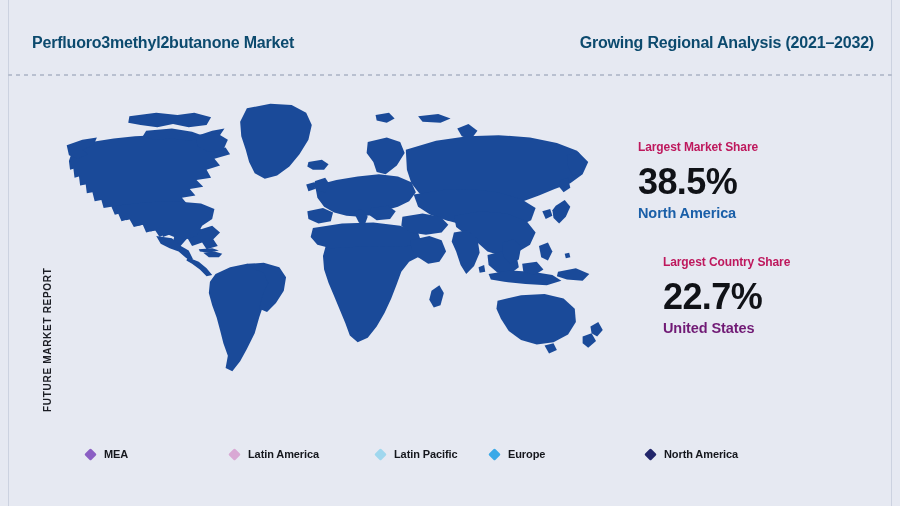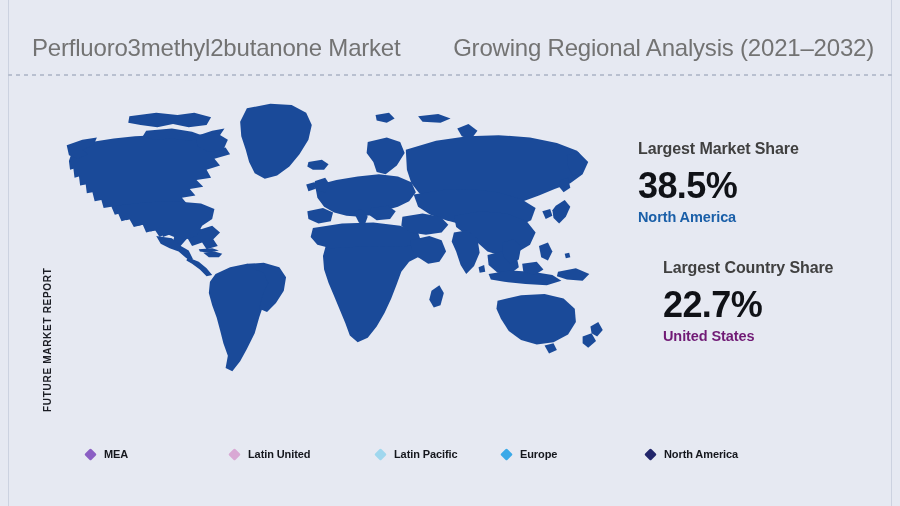--- a/index.html
+++ b/index.html
@@ -37,23 +37,23 @@
   #header {
     position: absolute;
     left: 0;
     right: 0;
     top: 0;
     height: 74px;
   }
   .header-title {
     position: absolute;
     top: 34px;
-    font-size: 24px;
-    font-weight: normal;
-    color: #737373;
+    font-size: 16px;
+    font-weight: bold;
+    color: #0c4a6e;
     letter-spacing: -0.2px;
     white-space: nowrap;
   }
   .header-title.left  { left: 32px; }
   .header-title.right { right: 26px; }
 
   .dotted-divider {
     position: absolute;
     left: 8px;
     right: 8px;
@@ -103,23 +103,23 @@
   
   #stats {
     position: absolute;
     left: 638px;
     top: 140px;
     width: 250px;
   }
   .stat-block { margin-bottom: 34px; }
   .stat-block:last-child { margin-bottom: 0; margin-left: 25px; }
   .stat-label {
-    font-size: 16px;
-    font-weight: bold;
-    color: #404040;
+    font-size: 12px;
+    font-weight: bold;
+    color: #be185d;
     letter-spacing: -0.1px;
     margin-bottom: 9px;
   }
   .stat-value {
     font-size: 36px;
     font-weight: bold;
     color: #101217;
     line-height: 1.05;
     letter-spacing: -0.6px;
     margin-bottom: 4px;
@@ -266,27 +266,27 @@
     </div>
   </div>
 
   <div id="legend">
     <div class="legend-item" style="left:0px;">
       <span class="legend-dot" style="background: rgb(139, 95, 196);"></span>
       <span class="legend-label">MEA</span>
     </div>
     <div class="legend-item" style="left:144px;">
       <span class="legend-dot" style="background: rgb(217, 168, 212);"></span>
-      <span class="legend-label">Latin United</span>
+      <span class="legend-label">Latin America</span>
     </div>
     <div class="legend-item" style="left:290px;">
       <span class="legend-dot" style="background: rgb(159, 215, 238);"></span>
       <span class="legend-label">Latin Pacific</span>
     </div>
-    <div class="legend-item" style="left:416px;">
+    <div class="legend-item" style="left:404px;">
       <span class="legend-dot" style="background: rgb(58, 169, 232);"></span>
       <span class="legend-label">Europe</span>
     </div>
     <div class="legend-item" style="left:560px;">
       <span class="legend-dot" style="background: rgb(34, 38, 107);"></span>
       <span class="legend-label">North America</span>
     </div>
   </div>
 
 </div>

